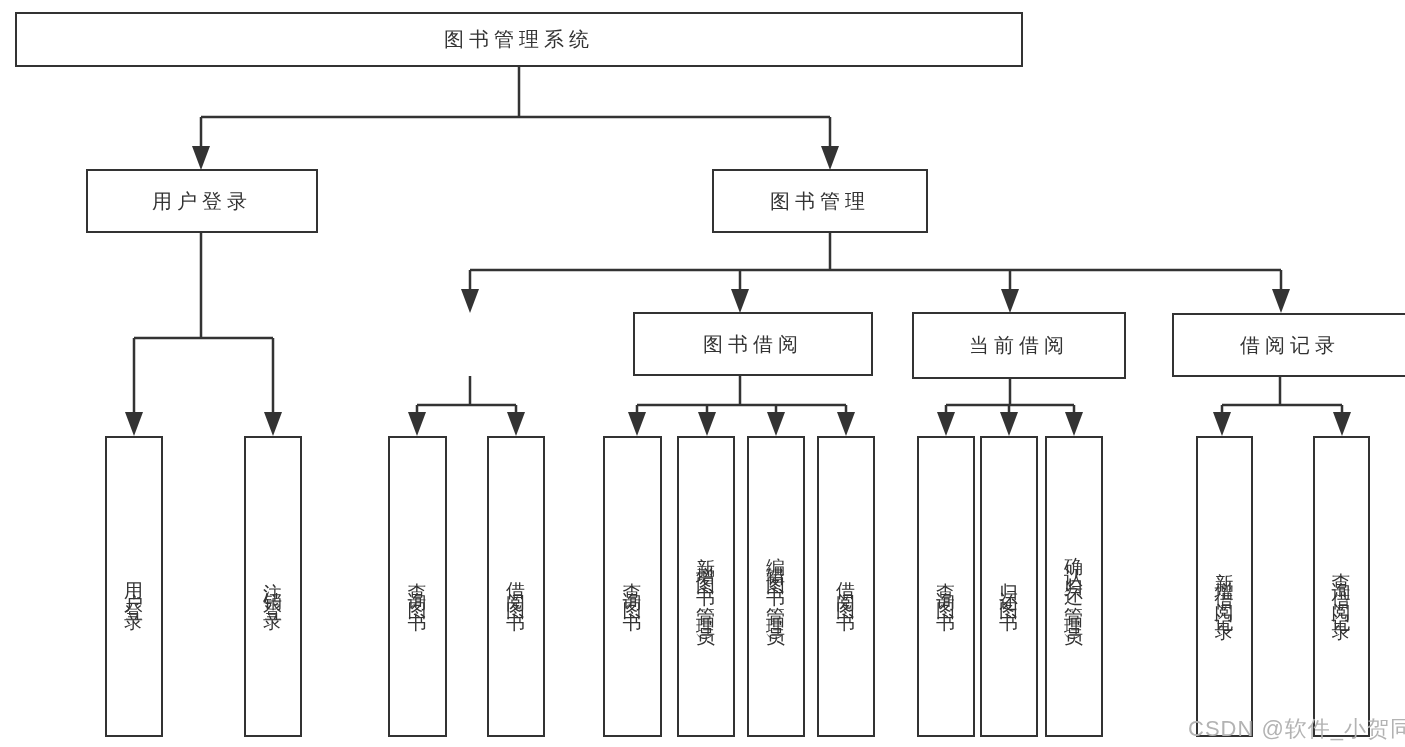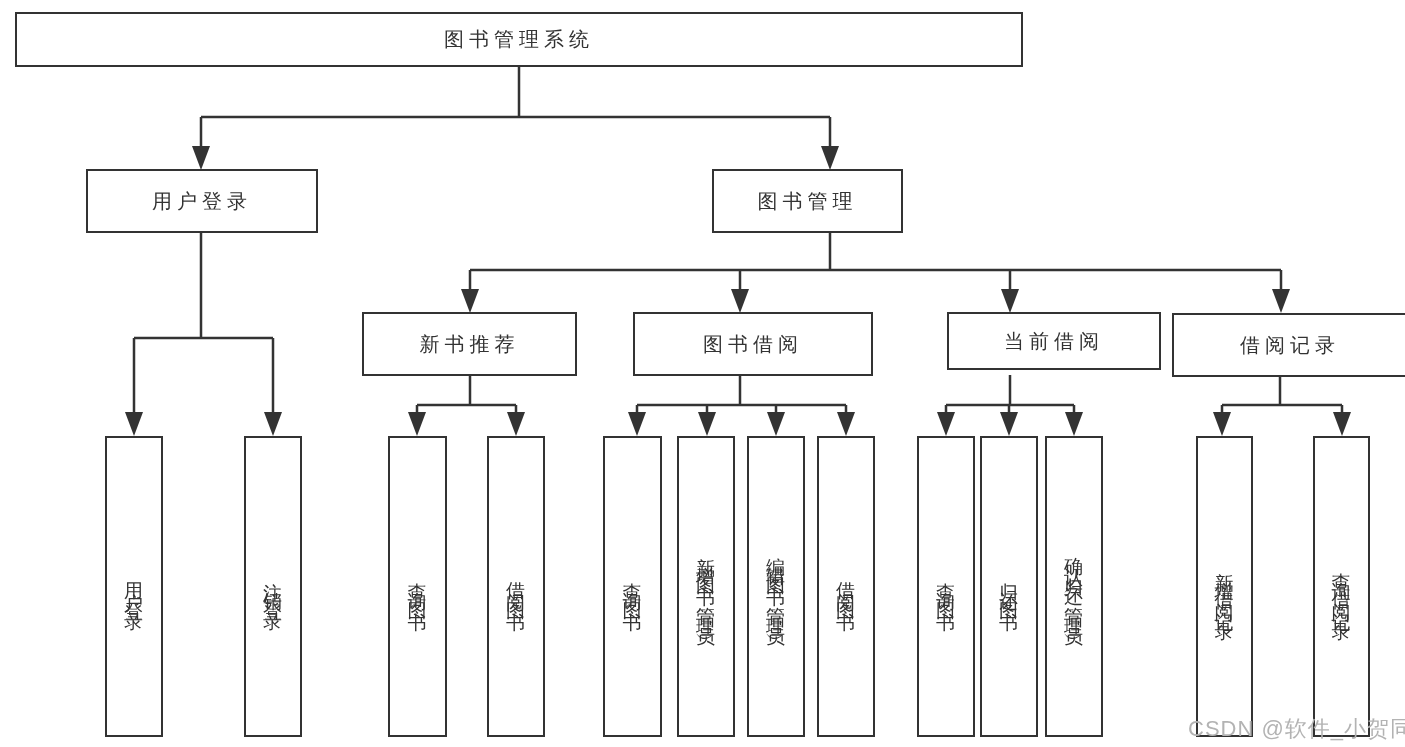--- a/index.html
+++ b/index.html
@@ -97,31 +97,28 @@
     </g>
   </svg>
 
   <div class="hnode" style="left:15px;top:12px;width:1008px;height:55px">
     <span>图书管理系统</span>
   </div>
 
   <div class="hnode" style="left:86px;top:169px;width:232px;height:64px">
     <span>用户登录</span>
   </div>
-  <div class="hnode" style="left:712px;top:169px;width:191px;height:64px">
+  <div class="hnode" style="left:712px;top:169px;width:216px;height:64px">
     <span>图书管理</span>
   </div>
 
-  <div class="hnode" style="left:362px;top:312px;width:215px;height:64px">
-    <span>新书推荐</span>
-  </div>
   <div class="hnode" style="left:633px;top:312px;width:240px;height:64px">
     <span>图书借阅</span>
   </div>
-  <div class="hnode" style="left:947px;top:312px;width:214px;height:58px">
+  <div class="hnode" style="left:912px;top:312px;width:214px;height:67px">
     <span>当前借阅</span>
   </div>
   <div class="hnode" style="left:1172px;top:313px;width:236px;height:64px">
     <span>借阅记录</span>
   </div>
 
   <div class="leaf" style="left:105px;width:58px">
     <span class="vtext">用户登录</span>
   </div>
   <div class="leaf" style="left:244px;width:58px">

